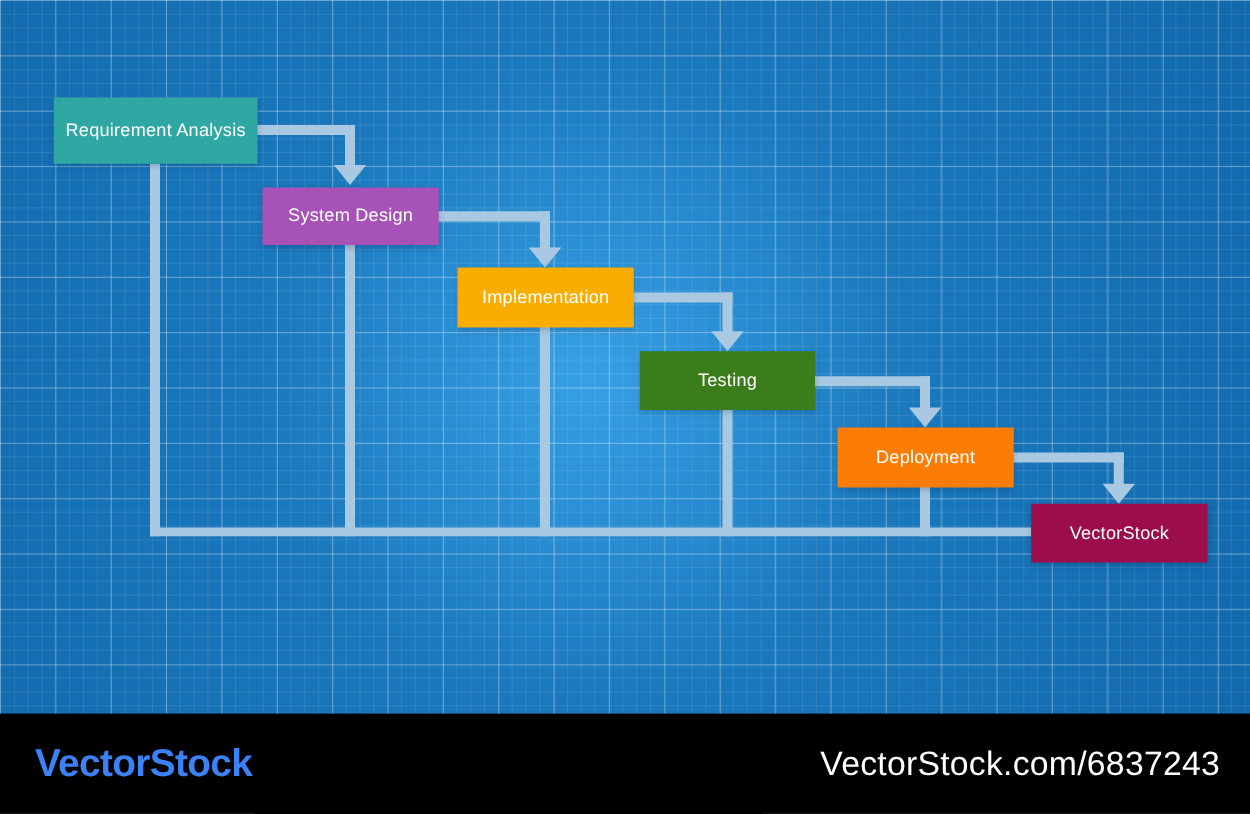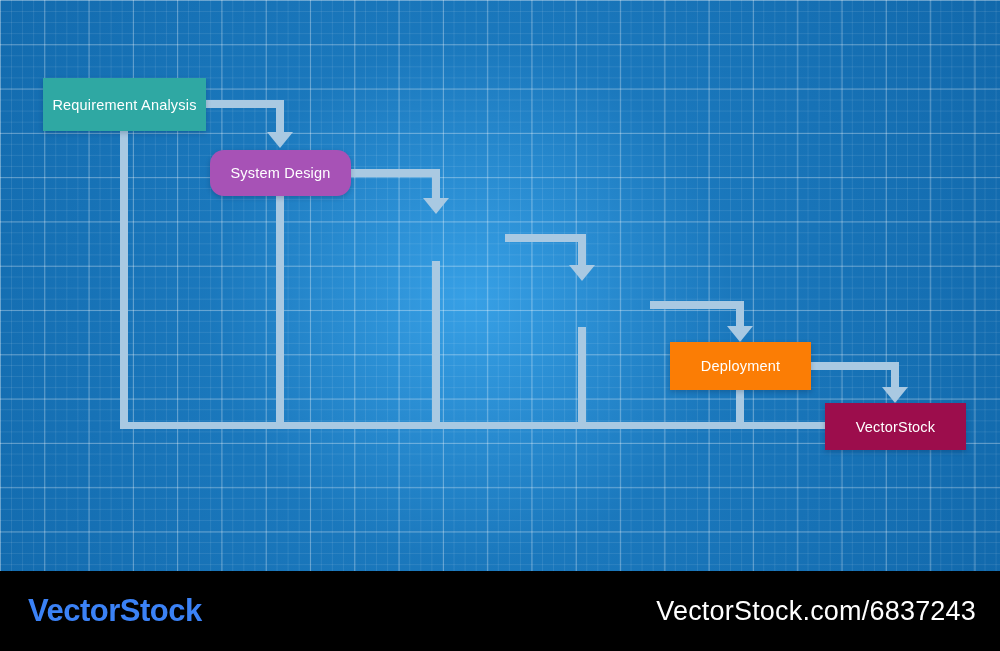--- a/index.html
+++ b/index.html
@@ -89,21 +89,21 @@
     z-index: 3;
     display: flex;
     align-items: center;
     justify-content: center;
     color: #ffffff;
     font-size: 14.5px;
     letter-spacing: 0.2px;
     box-shadow: 0 2px 5px rgba(0, 25, 55, 0.22);
   }
   #b1 { left:  43px; top:  78px; width: 163px; height: 53px; }
-  #b2 { left: 210px; top: 150px; width: 141px; height: 46px; border-radius: 14px; }
+  #b2 { left: 210px; top: 150px; width: 141px; height: 46px; }
   #b3 { left: 366px; top: 214px; width: 141px; height: 48px; }
   #b4 { left: 512px; top: 281px; width: 140px; height: 47px; }
   #b5 { left: 670px; top: 342px; width: 141px; height: 48px; }
   #b6 { left: 825px; top: 403px; width: 141px; height: 47px; }
 
   
   .wm-bar {
     position: absolute;
     left: 0; top: 571px;
     width: 1000px;
@@ -161,20 +161,26 @@
     <div class="seg" id="d4" style="background-color: rgb(169, 201, 226);"></div>
     <div class="seg" id="d5" style="background-color: rgb(169, 201, 226);"></div>
     <div class="seg" id="ret" style="background-color: rgb(169, 201, 226);"></div>
 
     <div class="phase" id="b1" style="background-color: rgb(47, 168, 163);">
       <span>Requirement Analysis</span>
     </div>
     <div class="phase" id="b2" style="background-color: rgb(167, 82, 182);">
       <span>System Design</span>
     </div>
+    <div class="phase" id="b3" style="background-color: rgb(248, 173, 0);">
+      <span>Implementation</span>
+    </div>
+    <div class="phase" id="b4" style="background-color: rgb(60, 125, 27);">
+      <span>Testing</span>
+    </div>
     <div class="phase" id="b5" style="background-color: rgb(251, 125, 5);">
       <span>Deployment</span>
     </div>
     <div class="phase" id="b6" style="background-color: rgb(156, 13, 76);">
       <span>VectorStock</span>
     </div>
   </div>
 
   <div class="wm-bar" style="background-color: rgb(0, 0, 0);">
     <span class="wm-logo">VectorStock</span>

